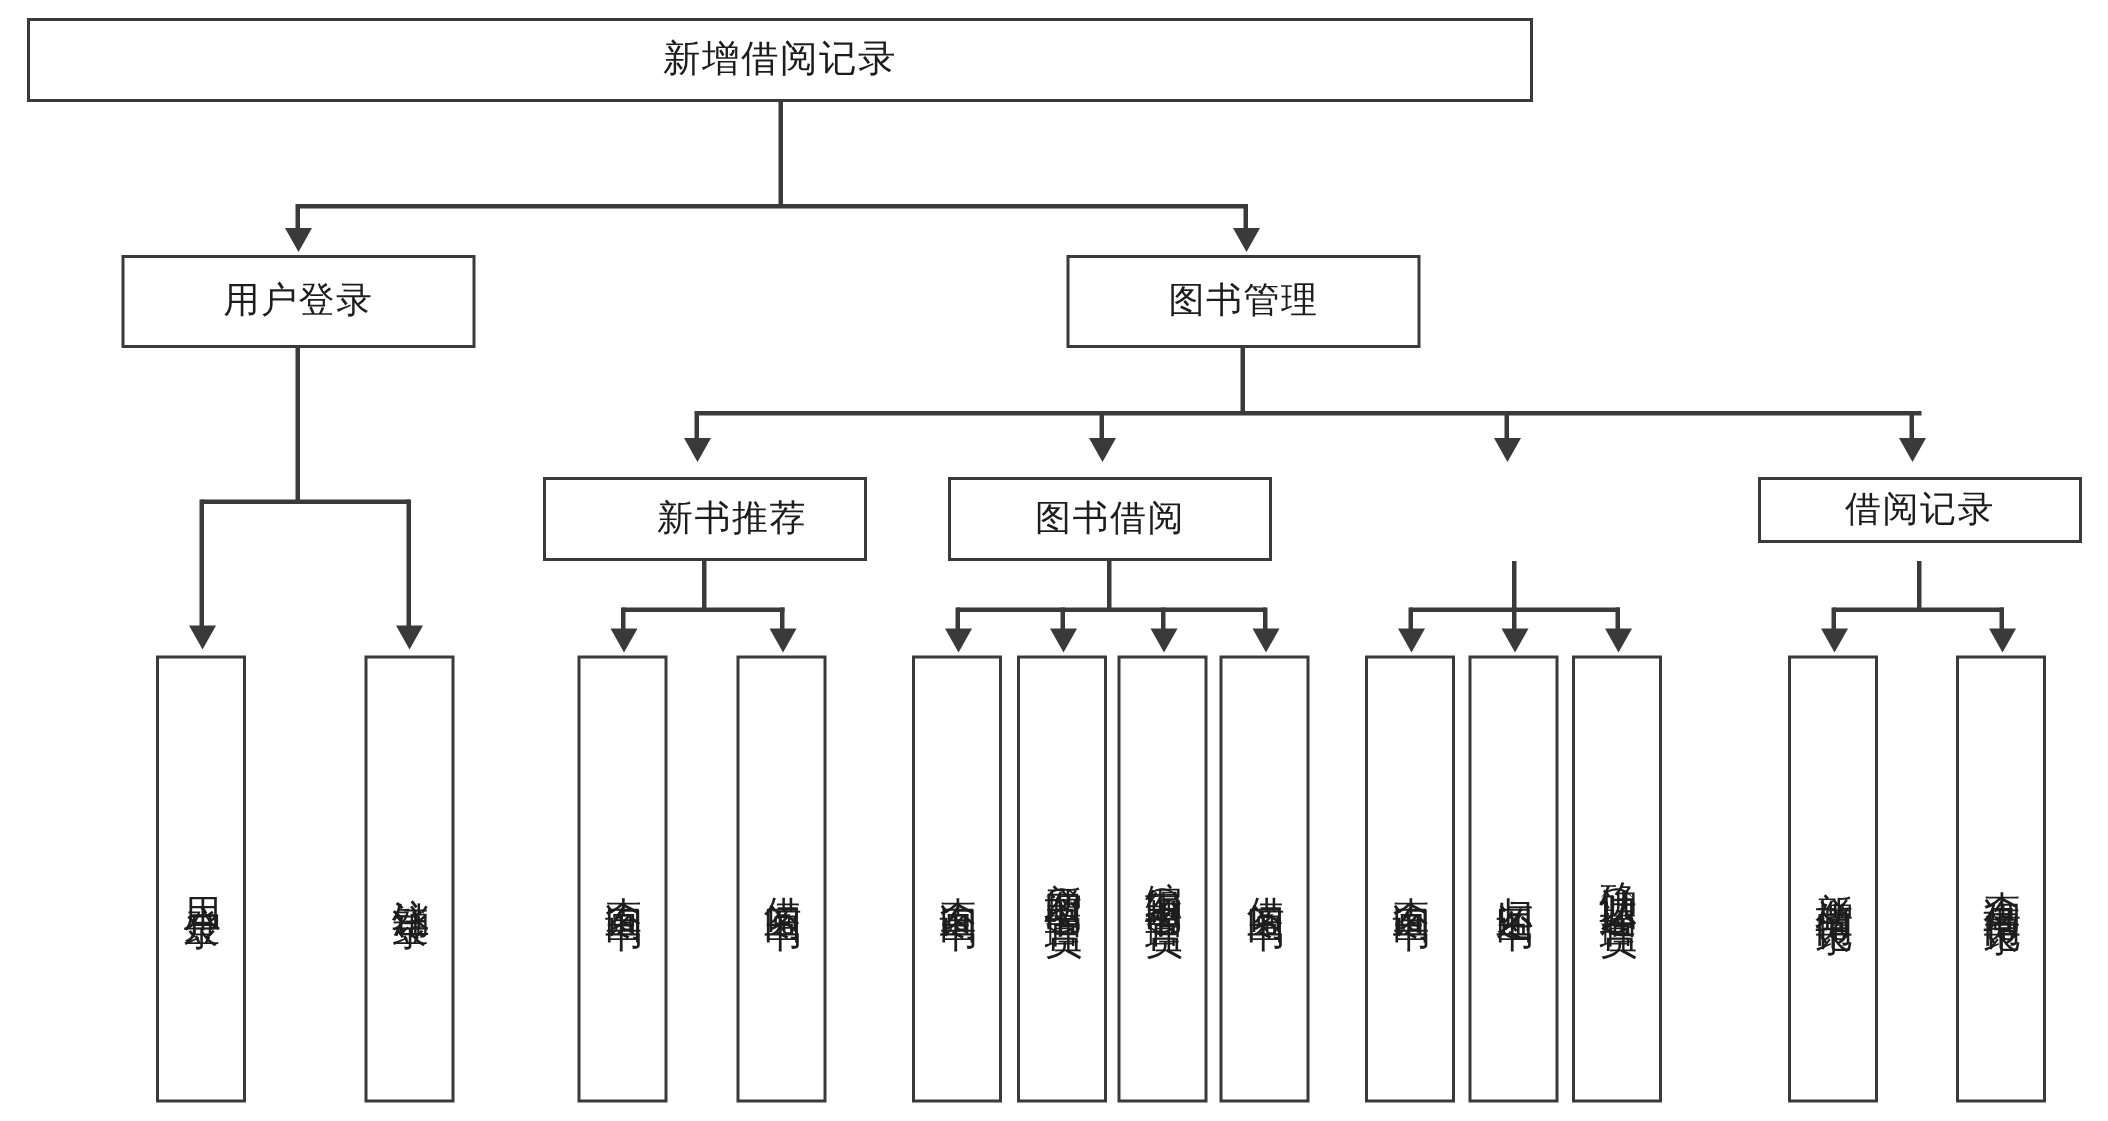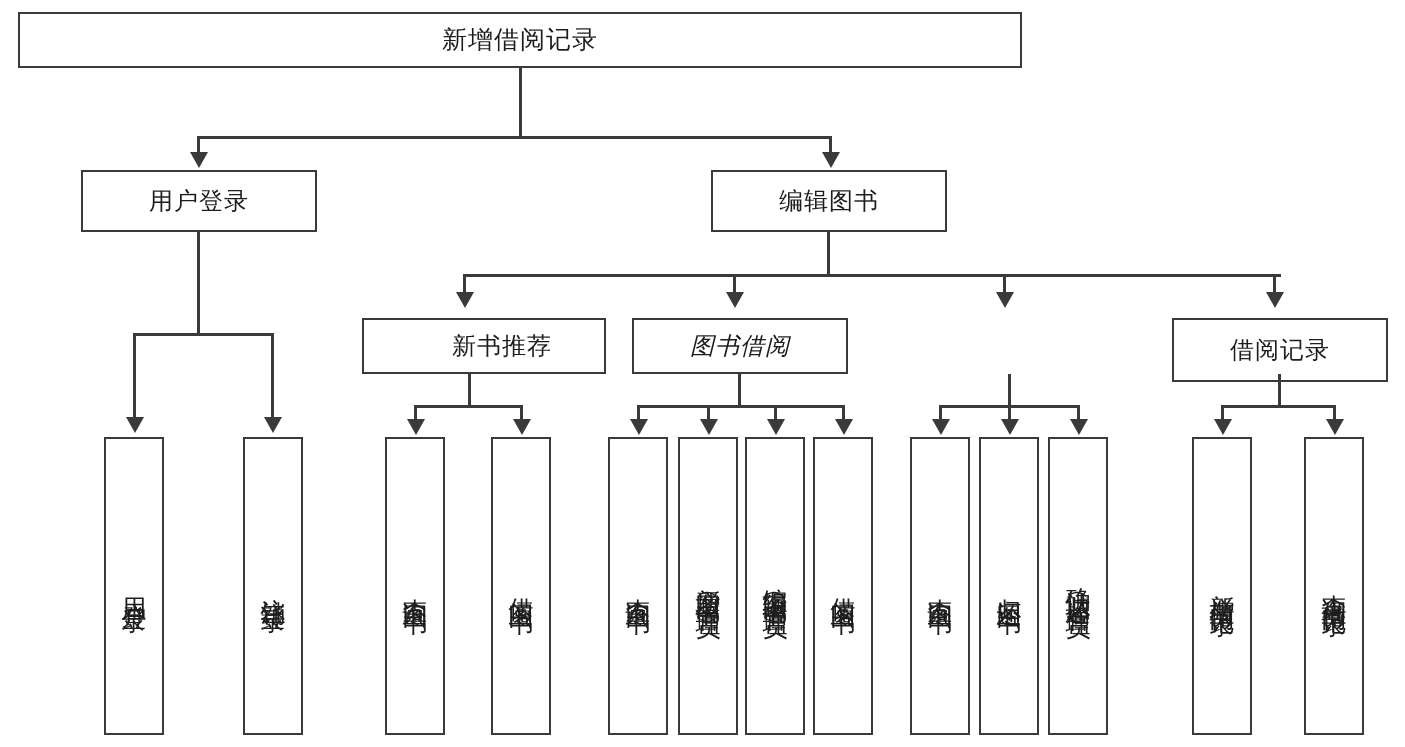--- a/index.html
+++ b/index.html
@@ -83,43 +83,43 @@
 
   <div class="ln h" style="left:198px;top:136px;width:634px;"></div>
 
   <div class="ln v" style="left:197px;top:136px;height:20px;"></div>
   <div class="arrow" style="left:190px;top:152px;"></div>
   <div class="ln v" style="left:829px;top:136px;height:20px;"></div>
   <div class="arrow" style="left:822px;top:152px;"></div>
 
   <div class="node h" style="left:81px;top:170px;width:236px;height:62px;">用户登录</div>
 
-  <div class="node h" style="left:711px;top:170px;width:236px;height:62px;">编辑图书</div>
+  <div class="node h" style="left:711px;top:170px;width:236px;height:62px;">图书管理</div>
 
   <div class="ln v" style="left:197px;top:232px;height:103px;"></div>
   <div class="ln h" style="left:134px;top:333px;width:139px;"></div>
   <div class="ln v" style="left:133px;top:333px;height:88px;"></div>
   <div class="arrow" style="left:126px;top:417px;"></div>
   <div class="ln v" style="left:271px;top:333px;height:88px;"></div>
   <div class="arrow" style="left:264px;top:417px;"></div>
 
   <div class="ln v" style="left:827px;top:232px;height:44px;"></div>
   <div class="ln h" style="left:464px;top:274px;width:817px;"></div>
   <div class="ln v" style="left:463px;top:274px;height:22px;"></div>
   <div class="arrow" style="left:456px;top:292px;"></div>
   <div class="ln v" style="left:733px;top:274px;height:22px;"></div>
   <div class="arrow" style="left:726px;top:292px;"></div>
   <div class="ln v" style="left:1003px;top:274px;height:22px;"></div>
   <div class="arrow" style="left:996px;top:292px;"></div>
   <div class="ln v" style="left:1273px;top:274px;height:22px;"></div>
   <div class="arrow" style="left:1266px;top:292px;"></div>
 
-  <div class="node h" style="left:362px;top:318px;width:244px;height:56px;padding-left:36px;">新书推荐</div>
-  <div class="node h" style="left:632px;top:318px;width:216px;height:56px;font-style:italic;">图书借阅</div>
-  <div class="node h" style="left:1172px;top:318px;width:216px;height:64px;">借阅记录</div>
+  <div class="node h" style="left:362px;top:318px;width:216px;height:56px;padding-left:36px;">新书推荐</div>
+  <div class="node h" style="left:632px;top:318px;width:216px;height:56px;">图书借阅</div>
+  <div class="node h" style="left:1172px;top:318px;width:216px;height:44px;">借阅记录</div>
 
   <div class="ln v" style="left:468px;top:374px;height:33px;"></div>
   <div class="ln h" style="left:415px;top:405px;width:108px;"></div>
   <div class="ln v" style="left:414px;top:405px;height:16px;"></div>
   <div class="arrow" style="left:407px;top:419px;"></div>
   <div class="ln v" style="left:520px;top:405px;height:16px;"></div>
   <div class="arrow" style="left:513px;top:419px;"></div>
 
   <div class="node v" style="left:385px;top:437px;width:60px;height:298px;">查询图书</div>
   <div class="node v" style="left:491px;top:437px;width:60px;height:298px;">借阅图书</div>

